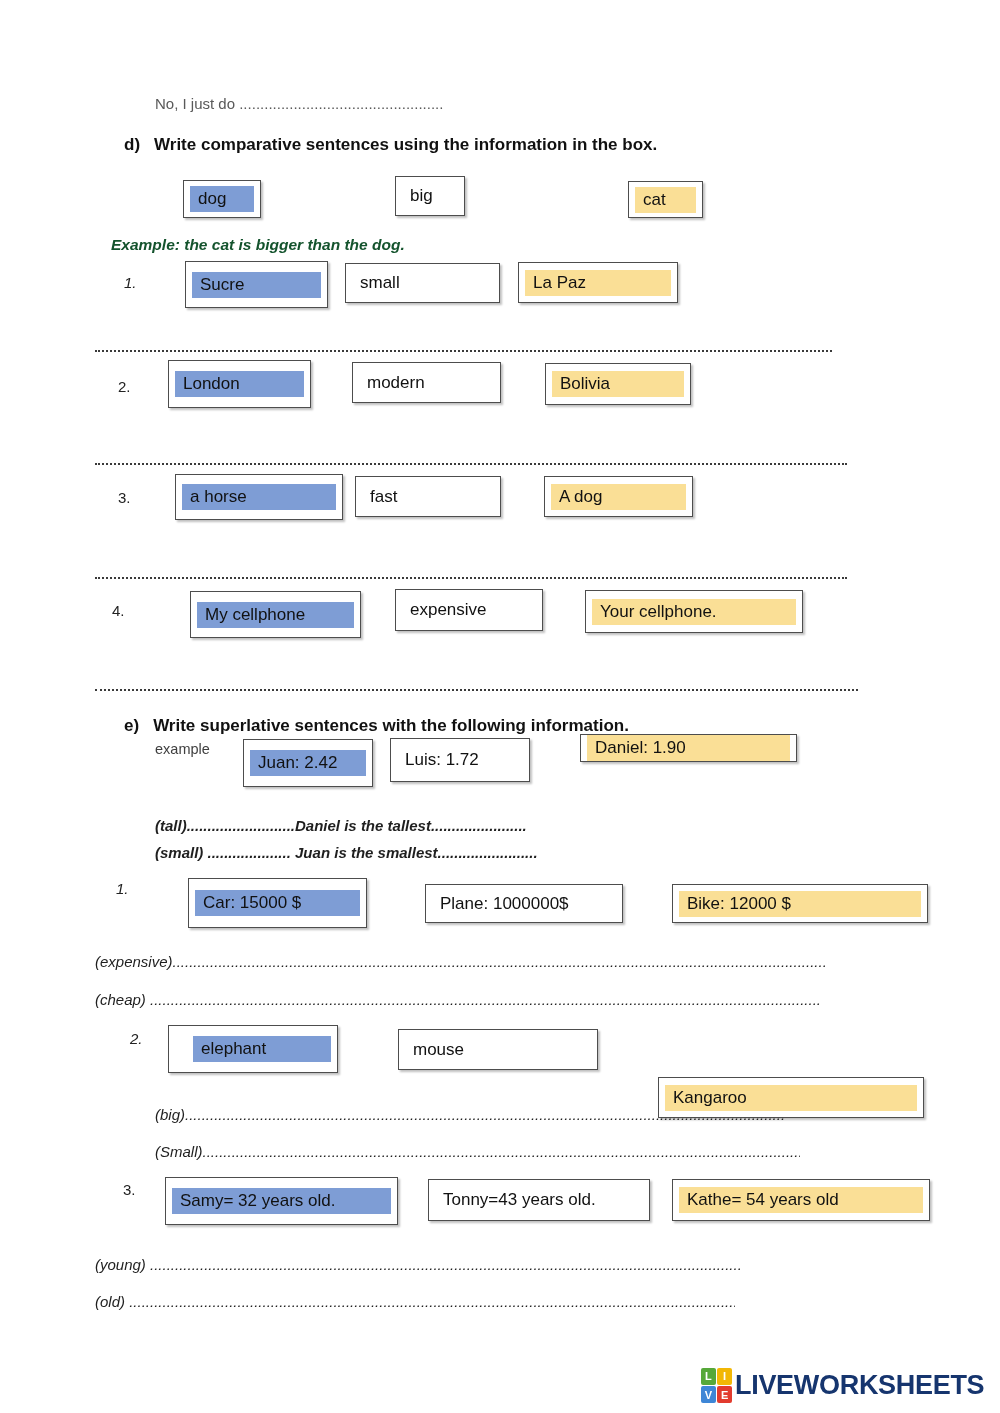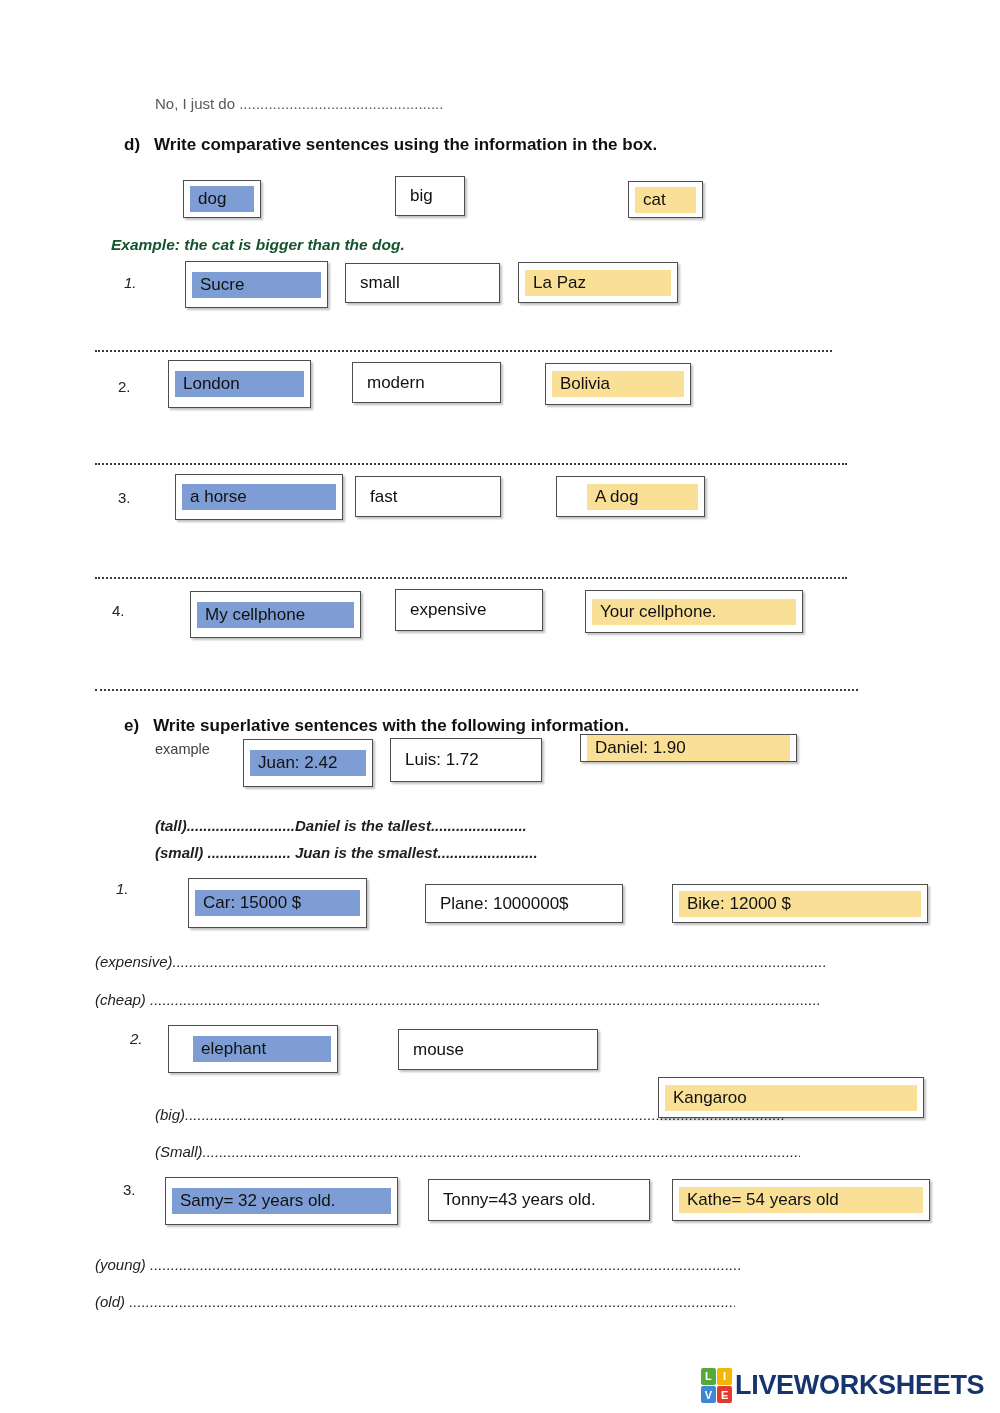--- a/index.html
+++ b/index.html
@@ -49,27 +49,27 @@
   #b-cat  { left:628px; top:181px; width:75px;  height:37px; }
   
   #b-d1a { left:185px; top:261px; width:143px; height:47px; }
   #b-d1b { left:345px; top:263px; width:155px; height:40px; }
   #b-d1c { left:518px; top:262px; width:160px; height:41px; }
   #b-d2a { left:168px; top:360px; width:143px; height:48px; }
   #b-d2b { left:352px; top:362px; width:149px; height:41px; }
   #b-d2c { left:545px; top:363px; width:146px; height:42px; }
   #b-d3a { left:175px; top:474px; width:168px; height:46px; }
   #b-d3b { left:355px; top:476px; width:146px; height:41px; }
-  #b-d3c { left:556px; top:476px; width:149px; height:41px;padding-left:24px; }
+  #b-d3c { left:544px; top:476px; width:149px; height:41px; }
   #b-d4a { left:190px; top:583px; width:171px; height:47px;margin-top:8px; }
   #b-d4b { left:395px; top:589px; width:148px; height:42px; }
   #b-d4c { left:585px; top:590px; width:218px; height:43px; }
   
   #b-ea { left:243px; top:739px; width:130px; height:48px; }
-  #b-eb { left:390px; top:738px; width:152px; height:44px; }
+  #b-eb { left:390px; top:738px; width:140px; height:44px; }
   #b-ec { left:580px; top:734px; width:217px; height:28px; }
   
   #b-e1a { left:188px; top:878px;  width:179px; height:50px; }
   #b-e1b { left:425px; top:884px;  width:198px; height:39px; }
   #b-e1c { left:672px; top:884px;  width:256px; height:39px; }
   #b-e2a { left:168px; top:1025px; width:170px; height:48px;padding-left:18px; }
   #b-e2b { left:398px; top:1029px; width:200px; height:41px; }
   #b-e2c { left:658px; top:1077px; width:266px; height:41px; }
   #b-e3a { left:165px; top:1177px; width:233px; height:48px; }
   #b-e3b { left:428px; top:1179px; width:222px; height:42px; }

